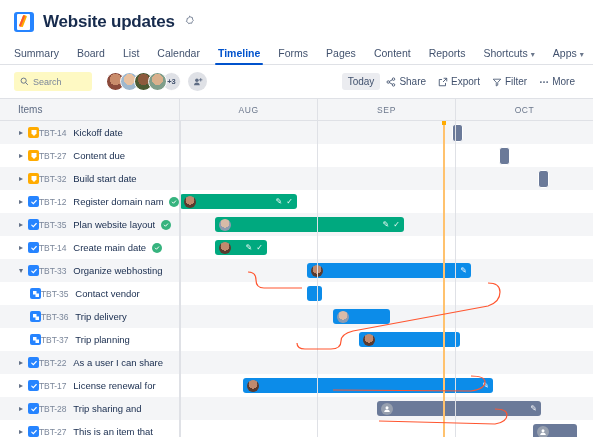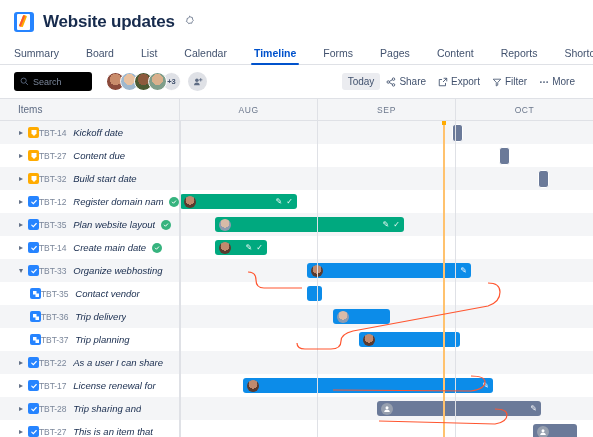--- a/index.html
+++ b/index.html
@@ -21,33 +21,33 @@
   .proj-icon .pg { position: absolute; left: 3px; top: 2px; width: 13px; height: 16px;
     background: #fff; border-radius: 1px; }
   .proj-icon .pen { position: absolute; left: 7px; top: 3px; width: 4px; height: 12px;
     background: #FFAB00; transform: rotate(22deg); border-radius: 1px; }
   .proj-icon .pen2 { position: absolute; left: 7px; top: 3px; width: 2px; height: 12px;
     background: #FF5630; transform: rotate(22deg); border-radius: 1px; }
   .page-title { font-size: 17px; font-weight: bold; color: #172B4D; margin-left: 9px; letter-spacing: -.2px; }
   .star-icon { margin-left: 9px; color: #6B778C; font-size: 13px; }
 
   
-  .tabs { display: flex; align-items: flex-end; gap: 9px; padding-left: 14px;
+  .tabs { display: flex; align-items: flex-end; gap: 0; padding-left: 14px;
           border-bottom: 1px solid #DFE1E6; height: 24px; margin-top: 7px; }
   .tab { font-size: 10.5px; color: #42526E; padding: 0 9px 5px 9px; position: relative;
          white-space: nowrap; cursor: pointer; }
   .tab:first-child { padding-left: 0; }
   .tab.active { color: #0052CC; font-weight: bold; }
   .tab.active::after { content:""; position:absolute; left:6px; right:6px; bottom:-1px;
          height:2px; background:#0052CC; border-radius:1px; }
   .caret { font-size: 8px; margin-left: 3px; color: #6B778C; }
 
   
   .toolbar { display: flex; align-items: center; height: 33px; padding: 0 12px 0 14px; }
-  .search-box { width: 78px; height: 19px; background: #000000; border-radius: 3px;
+  .search-box { width: 78px; height: 19px; background: #fef9c3; border-radius: 3px;
       display:flex; align-items:center; padding: 0 6px; gap:4px; }
   .search-box svg { flex: none; }
   .search-ph { font-size: 9px; color: #7A869A; }
   .avatars { display: flex; align-items: center; margin-left: 14px; }
   .av { width: 19px; height: 19px; border-radius: 50%; border: 1.5px solid #fff;
         margin-left: -5px; overflow: hidden; position: relative; }
   .av:first-child { margin-left: 0; }
   .av-more { width: 19px; height: 19px; border-radius: 50%; background: #DFE1E6;
      margin-left: -5px; border: 1.5px solid #fff; font-size: 7.5px; color: #42526E;
      display:flex; align-items:center; justify-content:center; font-weight:bold; }
@@ -78,21 +78,21 @@
   .chev { width: 14px; font-size: 8px; color:#5E6C84; text-align:center; flex:none; }
   .chev.open { color:#5E6C84; }
   .ticon { width: 11px; height: 11px; border-radius: 2px; flex:none; position:relative;
            display:flex; align-items:center; justify-content:center; }
   .ticon.task  { background:#2684FF; }
   .ticon.mile  { background:#FFAB00; }
   .ticon.sub   { background:#2684FF; }
   .ticon svg { display:block; }
   .key { font-size: 8.5px; color:#7A869A; margin-left:0; flex:none; letter-spacing:-.1px; }
   .summ { font-size: 9.5px; color:#172B4D; margin-left:7px; white-space:nowrap;
-          overflow:hidden; text-overflow:clip;font-style:italic; }
+          overflow:hidden; text-overflow:clip; }
   .done { width:10px; height:10px; border-radius:50%; background:#36B37E; margin-left:6px;
           flex:none; display:flex; align-items:center; justify-content:center; }
   .indent-1 { padding-left: 30px; }
   .indent-0 { padding-left: 14px; }
 
   
   .vline { position:absolute; top:0; bottom:0; width:1px; background:#DFE1E6; }
   .today-line { position:absolute; top:0; bottom:0; width:2px; background:#FFC26E; }
   .today-knob { position:absolute; width:4px; height:4px; background:#FFAB00; top:0; }
 

